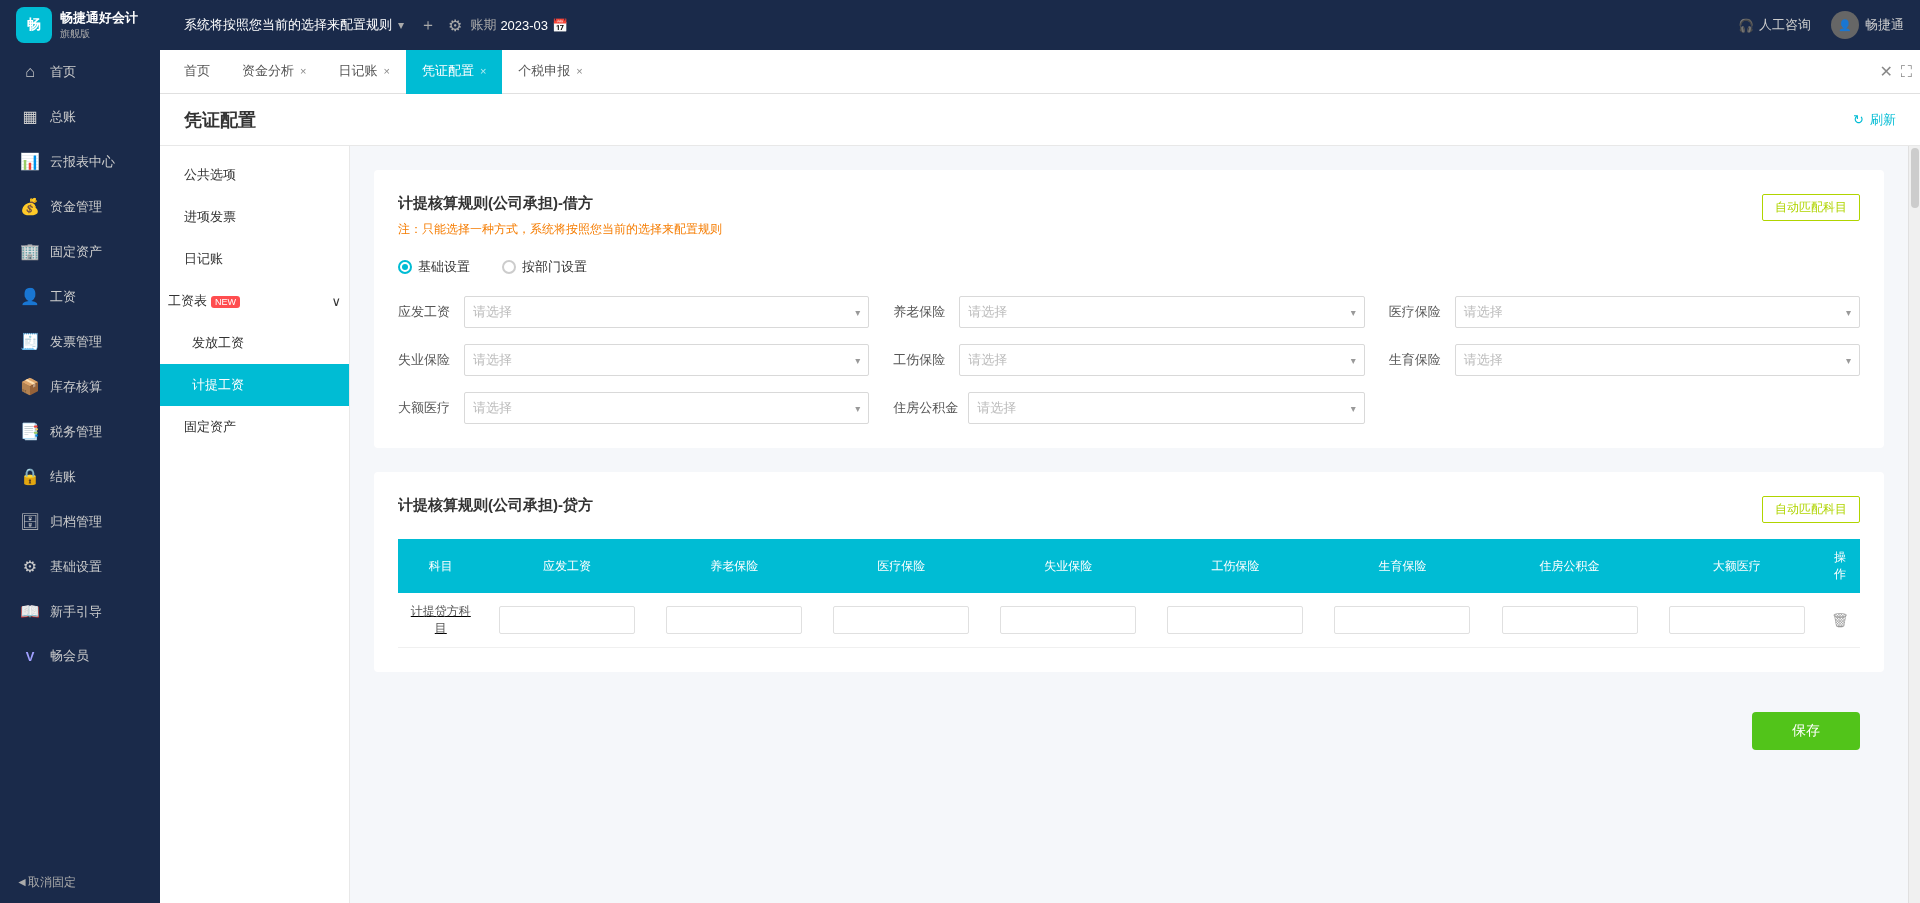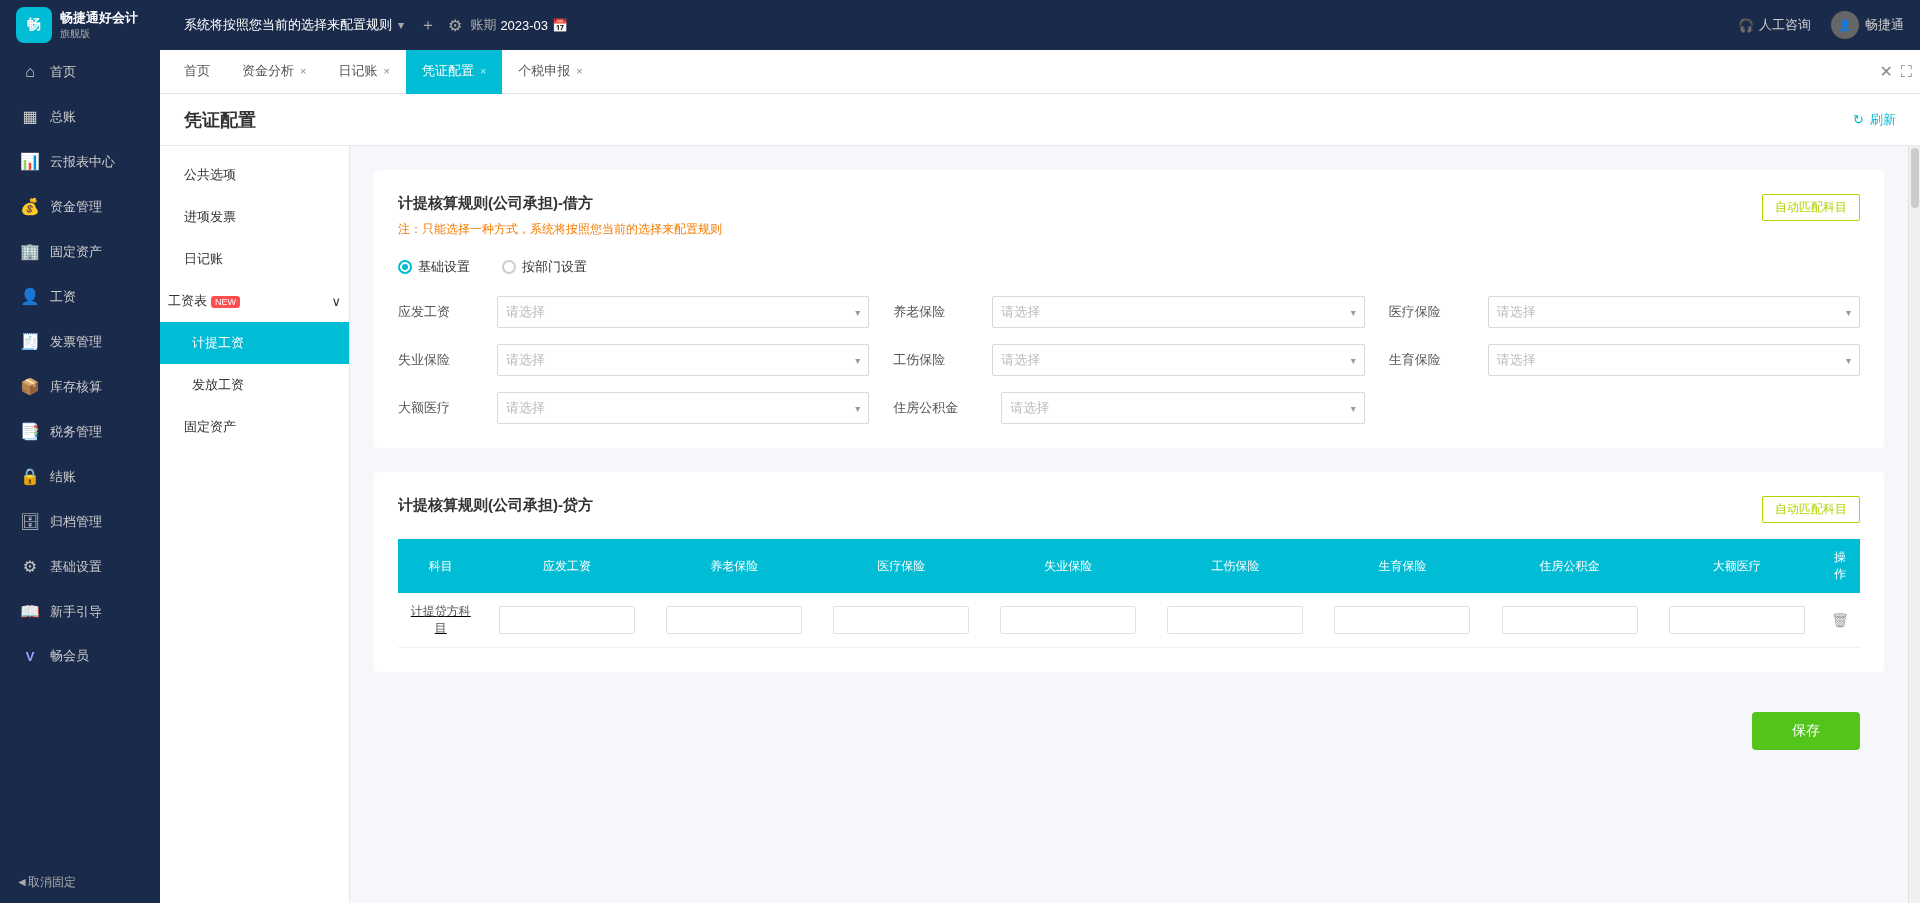--- a/index.html
+++ b/index.html
@@ -240,21 +240,20 @@
     .form-select {
       flex: 1;
       height: 32px;
       border: 1px solid #d9d9d9;
       border-radius: 2px;
       display: flex; align-items: center; justify-content: space-between;
       padding: 0 8px;
       font-size: 13px; color: #bbb;
       cursor: pointer;
       background: white;
-      margin-left: 33px;
     }
     .form-select .arrow { color: #999; font-size: 10px; }
     .voucher-table {
       width: 100%;
       border-collapse: collapse;
       font-size: 12px;
     }
     .voucher-table thead tr {
       background: #00bcd4;
       color: white;
@@ -444,22 +443,22 @@
       <div class="inner-layout">
 
         <div class="left-nav">
           <div class="left-nav-item">公共选项</div>
           <div class="left-nav-item">进项发票</div>
           <div class="left-nav-item">日记账</div>
           <div class="left-nav-group">
             <span>工资表<span class="nav-badge">NEW</span></span>
             <span>∨</span>
           </div>
+          <div class="left-nav-item sub">发放工资</div>
           <div class="left-nav-item sub active">计提工资</div>
-          <div class="left-nav-item sub">发放工资</div>
           <div class="left-nav-item">固定资产</div>
         </div>
 
         <div class="main-content">
 
           <div class="section-card">
             <div style="overflow:hidden;">
               <button class="auto-match-btn">自动匹配科目</button>
               <div class="section-title">计提核算规则(公司承担)-借方</div>
               <div class="section-note">注：只能选择一种方式，系统将按照您当前的选择来配置规则</div>

